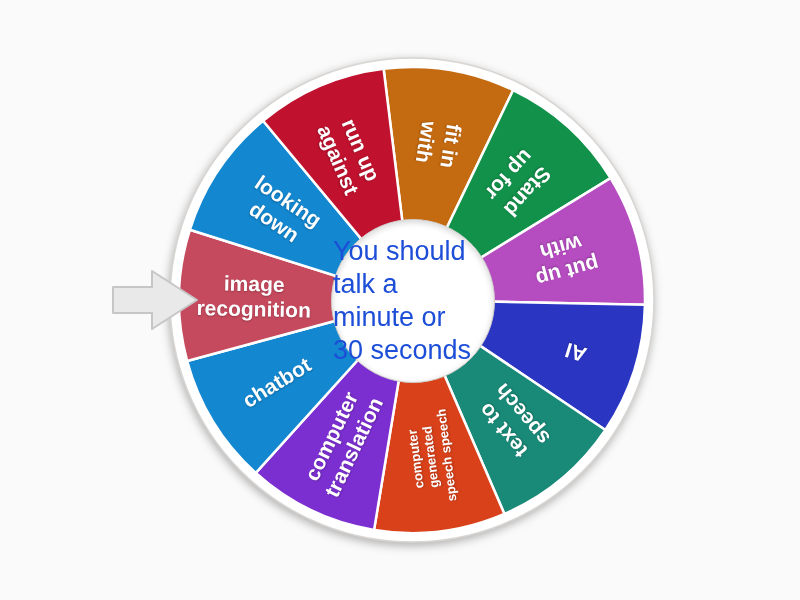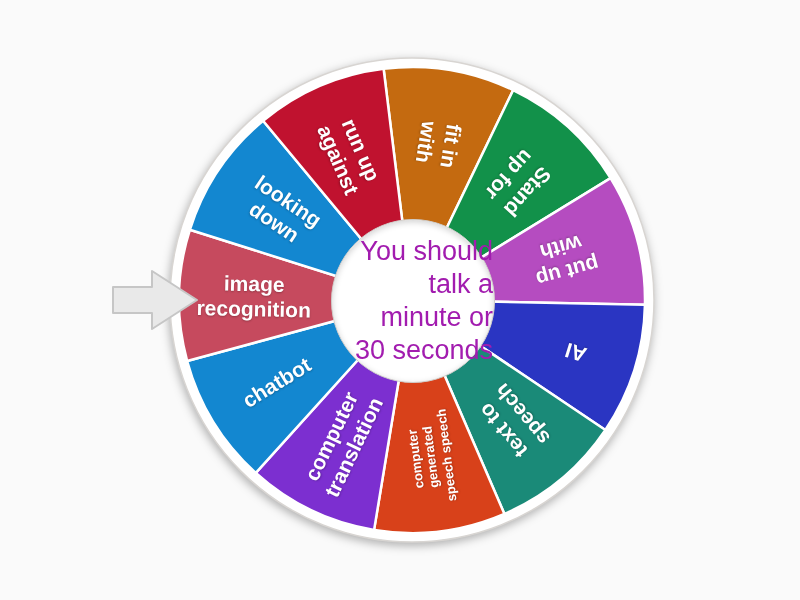--- a/index.html
+++ b/index.html
@@ -30,24 +30,24 @@
     left: 331px; top: 219px;
     width: 162px; height: 162px;
     border-radius: 50%;
     background: #ffffff;
     border: 1px solid #cfccc9;
     box-shadow: inset 0 2px 6px rgba(0,0,0,0.18);
     display: flex; align-items: center; justify-content: center;
   }
   .center-text {
     width: 160px;
-    text-align: right;
+    text-align: left;
     font-size: 27px;
     line-height: 1.22;
-    color: #a21caf;
+    color: #1d4ed8;
     white-space: pre-line;
   }
 </style>
 </head>
 <body>
 
 <div class="stage" style="background: rgb(250, 250, 250);">
 
   <svg width="800" height="600" viewBox="0 0 800 600">
     <g id="wheel-base" style="filter: drop-shadow(-1px 3px 5px rgba(0,0,0,0.30));">

